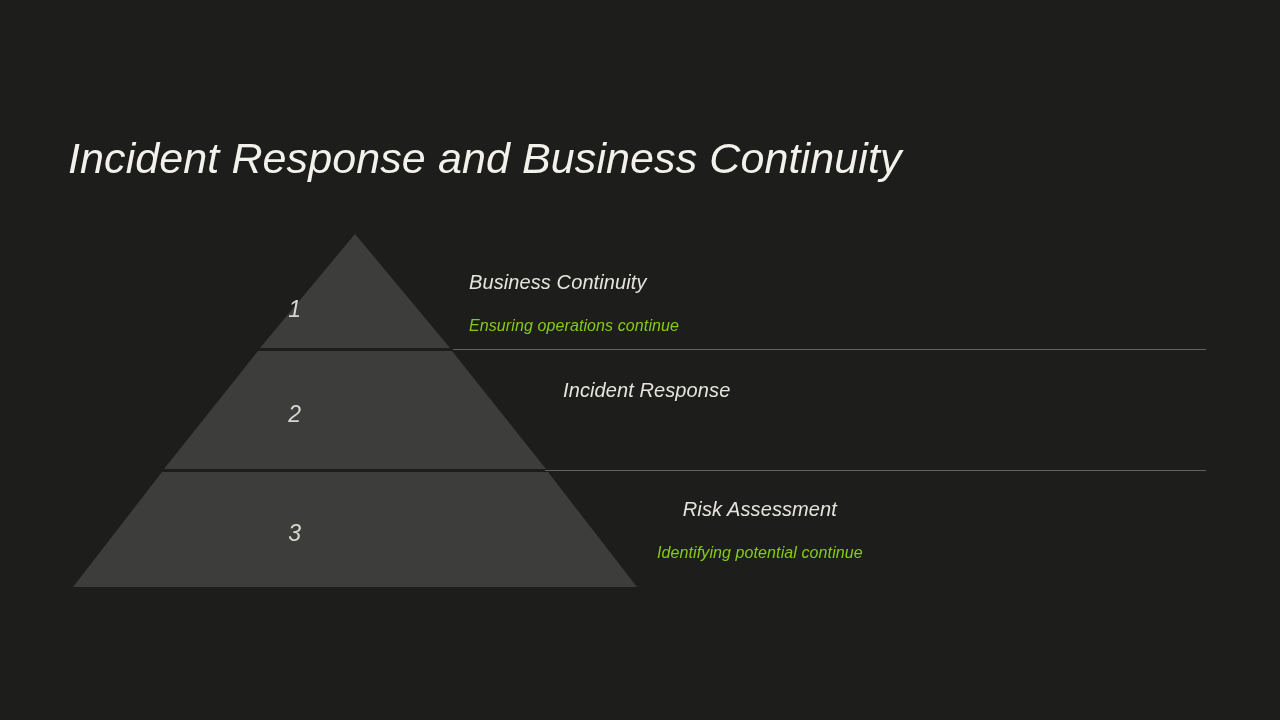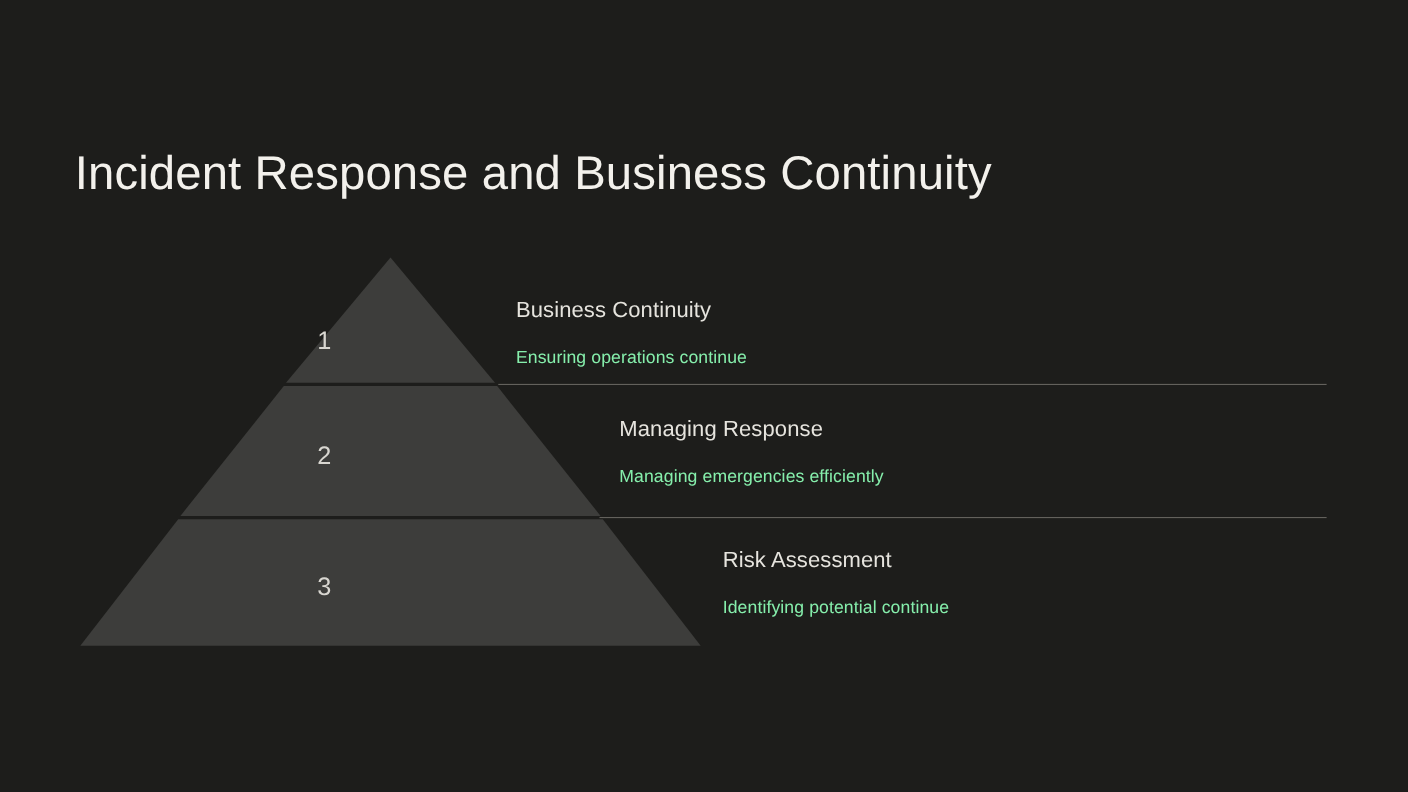--- a/index.html
+++ b/index.html
@@ -13,20 +13,21 @@
     background: #1d1d1b;
     font-family: "Liberation Sans", sans-serif;
     -webkit-font-smoothing: antialiased;
   }
 
   #slide {
     position: relative;
     width: 1040px;
     height: 720px;
     background: #1d1d1b;
+    font-style: italic;
   }
 
   
   #slide-title {
     position: absolute;
     left: 68px;
     top: 133px;
     width: 1100px;
     font-size: 43px;
     font-weight: 300;
@@ -80,29 +81,29 @@
     font-weight: 400;
     color: #e6e4de;
     letter-spacing: 0.1px;
     line-height: 1.2;
     white-space: nowrap;
   }
   .level-subtext {
     margin-top: 22px;
     font-size: 16px;
     font-weight: 300;
-    color: #86efac;
+    color: #84cc16;
     letter-spacing: 0.1px;
     line-height: 1.2;
     white-space: nowrap;
   }
 
   #level-block-1 { left: 469px; top: 258px; margin-top: 12px; }
   #level-block-2 { left: 563px; top: 378px; }
-  #level-block-3 { left: 657px; top: 497px; }
+  #level-block-3 { left: 657px; top: 497px; text-align: center; }
 </style>
 </head>
 <body>
 
 <div id="slide">
 
   <div id="slide-title">Incident Response and Business Continuity</div>
 
   <div id="pyramid">
     <svg viewBox="0 0 600 375" xmlns="http://www.w3.org/2000/svg" aria-hidden="true">
@@ -121,22 +122,21 @@
 
   <div class="divider" id="divider-1"></div>
   <div class="divider" id="divider-2"></div>
 
   <div class="level-block" id="level-block-1">
     <div class="level-heading">Business Continuity</div>
     <div class="level-subtext">Ensuring operations continue</div>
   </div>
 
   <div class="level-block" id="level-block-2">
-    <div class="level-heading">Managing Response</div>
-    <div class="level-subtext">Managing emergencies efficiently</div>
+    <div class="level-heading">Incident Response</div>
   </div>
 
   <div class="level-block" id="level-block-3">
     <div class="level-heading">Risk Assessment</div>
     <div class="level-subtext">Identifying potential continue</div>
   </div>
 
 </div>
 
 </body></html>

